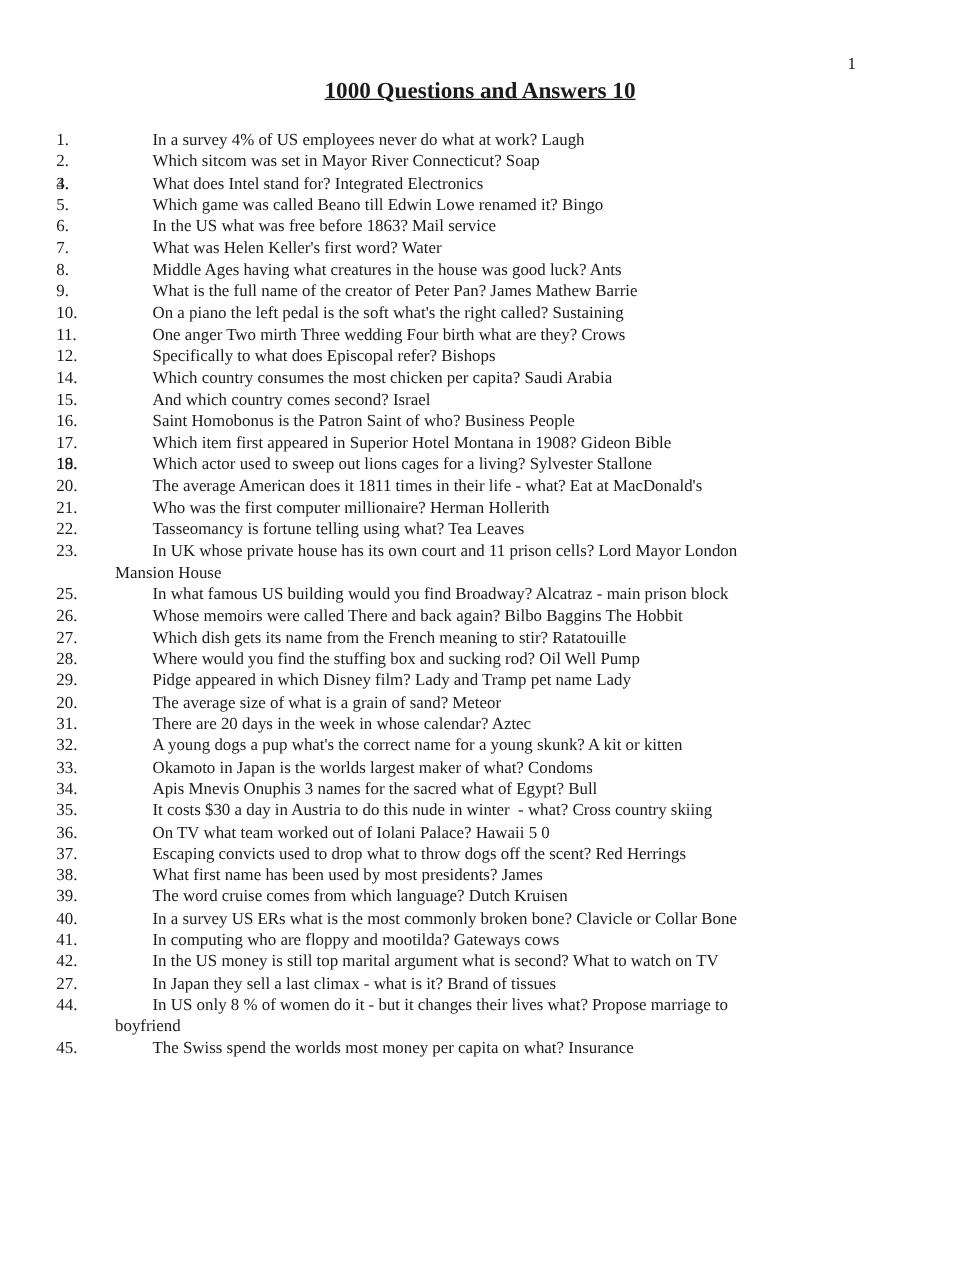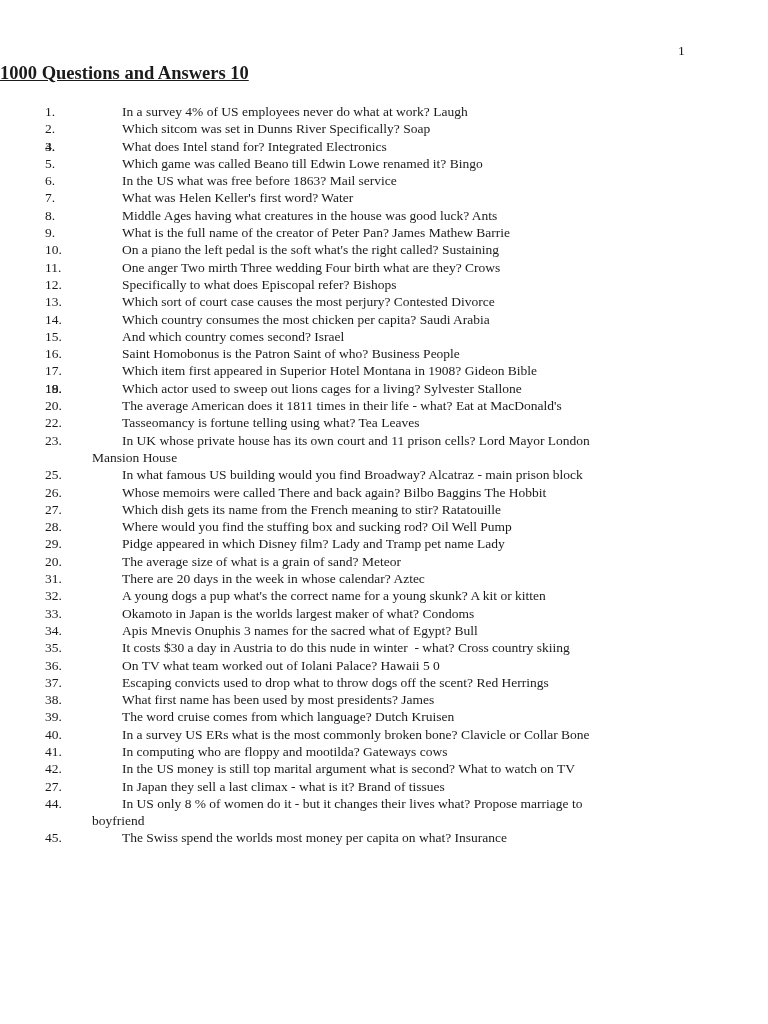--- a/index.html
+++ b/index.html
@@ -21,21 +21,21 @@
     top: 42px;
     left: 678px;
     font-size: 13.5px;
     line-height: 17px;
   }
   .doc-title {
     position: absolute;
     top: 61px;
     left: 0;
     width: 100%;
-    text-align: left;
+    text-align: center;
     font-size: 18.5px;
     font-weight: bold;
     text-decoration: underline;
     line-height: 24px;
     margin: 0;
   }
   .question-list {
     position: absolute;
     top: 103px;
     left: 0;
@@ -67,21 +67,21 @@
   <h1 class="doc-title">1000 Questions and Answers 10</h1>
 
   <div class="question-list">
   <div class="q-item">
     <span class="q-num">1.</span>
     <span class="q-text">In a survey 4% of US employees never do what at work? Laugh</span>
   </div>
 
   <div class="q-item">
     <span class="q-num">2.</span>
-    <span class="q-text">Which sitcom was set in Dunns River Specifically? Soap</span>
+    <span class="q-text">Which sitcom was set in Mayor River Connecticut? Soap</span>
   </div>
 
   <div class="q-item">
     <span class="q-num">3.</span>
   </div>
 
   <div class="q-item">
     <span class="q-num">4.</span>
     <span class="q-text">What does Intel stand for? Integrated Electronics</span>
   </div>
@@ -119,24 +119,20 @@
   <div class="q-item">
     <span class="q-num">11.</span>
     <span class="q-text">One anger Two mirth Three wedding Four birth what are they? Crows</span>
   </div>
 
   <div class="q-item">
     <span class="q-num">12.</span>
     <span class="q-text">Specifically to what does Episcopal refer? Bishops</span>
   </div>
 
-  <div class="q-item">
-    <span class="q-num">13.</span>
-    <span class="q-text">Which sort of court case causes the most perjury? Contested Divorce</span>
-  </div>
 
   <div class="q-item">
     <span class="q-num">14.</span>
     <span class="q-text">Which country consumes the most chicken per capita? Saudi Arabia</span>
   </div>
 
   <div class="q-item">
     <span class="q-num">15.</span>
     <span class="q-text">And which country comes second? Israel</span>
   </div>
@@ -158,20 +154,24 @@
   <div class="q-item">
     <span class="q-num">19.</span>
     <span class="q-text">Which actor used to sweep out lions cages for a living? Sylvester Stallone</span>
   </div>
 
   <div class="q-item">
     <span class="q-num">20.</span>
     <span class="q-text">The average American does it 1811 times in their life - what? Eat at MacDonald's</span>
   </div>
 
+  <div class="q-item">
+    <span class="q-num">21.</span>
+    <span class="q-text">Who was the first computer millionaire? Herman Hollerith</span>
+  </div>
 
   <div class="q-item">
     <span class="q-num">22.</span>
     <span class="q-text">Tasseomancy is fortune telling using what? Tea Leaves</span>
   </div>
 
   <div class="q-item">
     <span class="q-num">23.</span>
     <span class="q-text">In UK whose private house has its own court and 11 prison cells? Lord Mayor London
 Mansion House</span>

